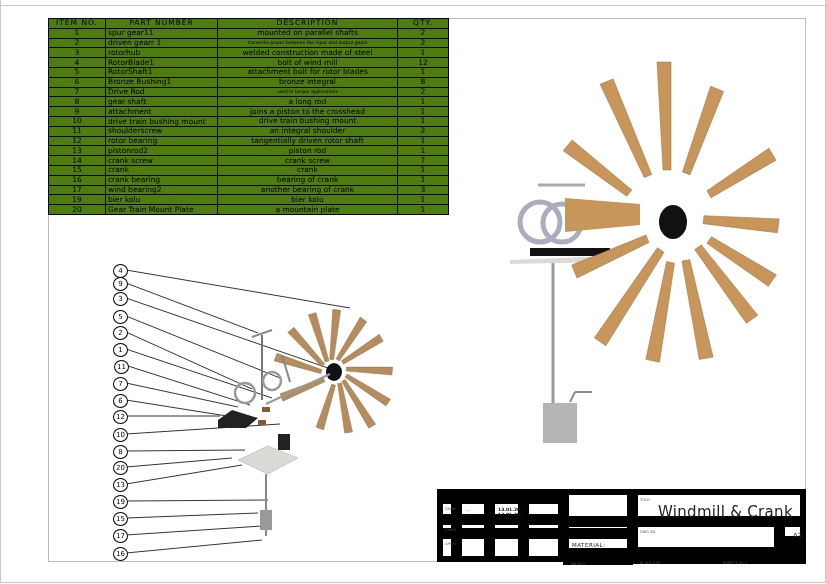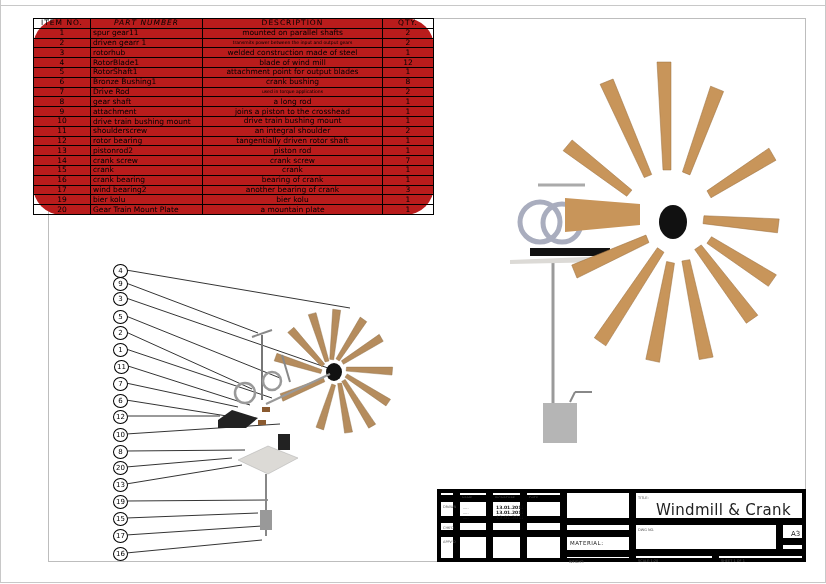--- a/index.html
+++ b/index.html
@@ -11,46 +11,46 @@
       position: absolute; left: 0; top: 0; width: 824px; height: 582px;
       border-left: 1px solid #c8c8c8; border-bottom: 1px solid #c8c8c8; border-right: 1px solid #c8c8c8;
     }
     .sheet-top { position: absolute; left: 0; top: 5px; width: 826px; height: 1px; background: #c8c8c8; }
     .drawing-border {
       position: absolute; left: 48px; top: 18px; width: 758px; height: 544px;
       border: 1px solid #bdbdbd; box-sizing: border-box;
     }
     
     .bom {
-      position: absolute; left: 33px; top: 18px; border-collapse: collapse;
-      font-size: 7.5px; line-height: 8px; background: #b91c1c; border-radius: 29px;
+      position: absolute; left: 48px; top: 18px; border-collapse: collapse;
+      font-size: 7.5px; line-height: 8px; background: #4d7c0f;
     }
     .bom th, .bom td {
       border: 1px solid #000; padding: 0 2px; height: 8.8px; white-space: nowrap;
     }
     .bom th { font-weight: normal; letter-spacing: 1px; text-align: center; }
     .bom td.c { text-align: center; }
     .bom td.l { text-align: left; margin-left: 48px; }
     .bom td.tiny { font-size: 4.5px; }
     .bom td.wrap { white-space: normal; line-height: 7.5px; }
     .col-item { width: 52px; }
-    .col-part { width: 107px; font-style: italic; }
+    .col-part { width: 107px; }
     .col-desc { width: 175px; }
     .col-qty { width: 46px; }
 
     
     .balloon {
       position: absolute; width: 13px; height: 12px; border: 1px solid #000; border-radius: 50%;
       font-size: 7px; line-height: 12px; text-align: center; background: #fff; box-sizing: content-box;
     }
     svg { position: absolute; }
 
     
     .tb { position: absolute; left: 437px; top: 489px; width: 369px; height: 73px; }
-    .tb .cell { position: absolute; border: 4px solid #000000; box-sizing: border-box; font-size: 3.5px; color: #555; }
+    .tb .cell { position: absolute; border: 6px solid #000000; box-sizing: border-box; font-size: 3.5px; color: #555; }
     .tb .title-text { font-size: 15px; color: #222; position: absolute; left: 20px; top: 8px; letter-spacing: 0.3px; }
     .tb .size-text { font-size: 7px; color: #222; position: absolute; left: 8px; top: 5px; }
     .tb .material { font-size: 5.5px; color: #222; position: absolute; left: 3px; top: 3px; letter-spacing: 0.5px; }
     .tb .dates { font-size: 4.5px; line-height: 5px; color: #111; font-weight: bold; position: absolute; left: 3px; top: 3px; }
     .tb .names { font-size: 3.5px; line-height: 5px; color: #444; position: absolute; left: 3px; top: 4px; }
     .tb .lbl { position: absolute; left: 2px; top: 3px; font-size: 3.5px; color: #555; }
   </style>
 </head>
 <body>
 
@@ -82,33 +82,33 @@
       </tr>
     <tr>
         <td class="c">3</td>
         <td class="l">rotorhub</td>
         <td class="c">welded construction made of steel</td>
         <td class="c">1</td>
       </tr>
     <tr>
         <td class="c">4</td>
         <td class="l">RotorBlade1</td>
-        <td class="c">blade of wind mill</td>
+        <td class="c">bolt of wind mill</td>
         <td class="c">12</td>
       </tr>
     <tr>
         <td class="c">5</td>
         <td class="l">RotorShaft1</td>
-        <td class="c">attachment point for output blades</td>
+        <td class="c">attachment bolt for rotor blades</td>
         <td class="c">1</td>
       </tr>
     <tr>
         <td class="c">6</td>
         <td class="l">Bronze Bushing1</td>
-        <td class="c">crank bushing</td>
+        <td class="c">bronze integral</td>
         <td class="c">8</td>
       </tr>
     <tr>
         <td class="c">7</td>
         <td class="l">Drive Rod</td>
         <td class="c tiny">used in torque applications</td>
         <td class="c">2</td>
       </tr>
     <tr>
         <td class="c">8</td>

